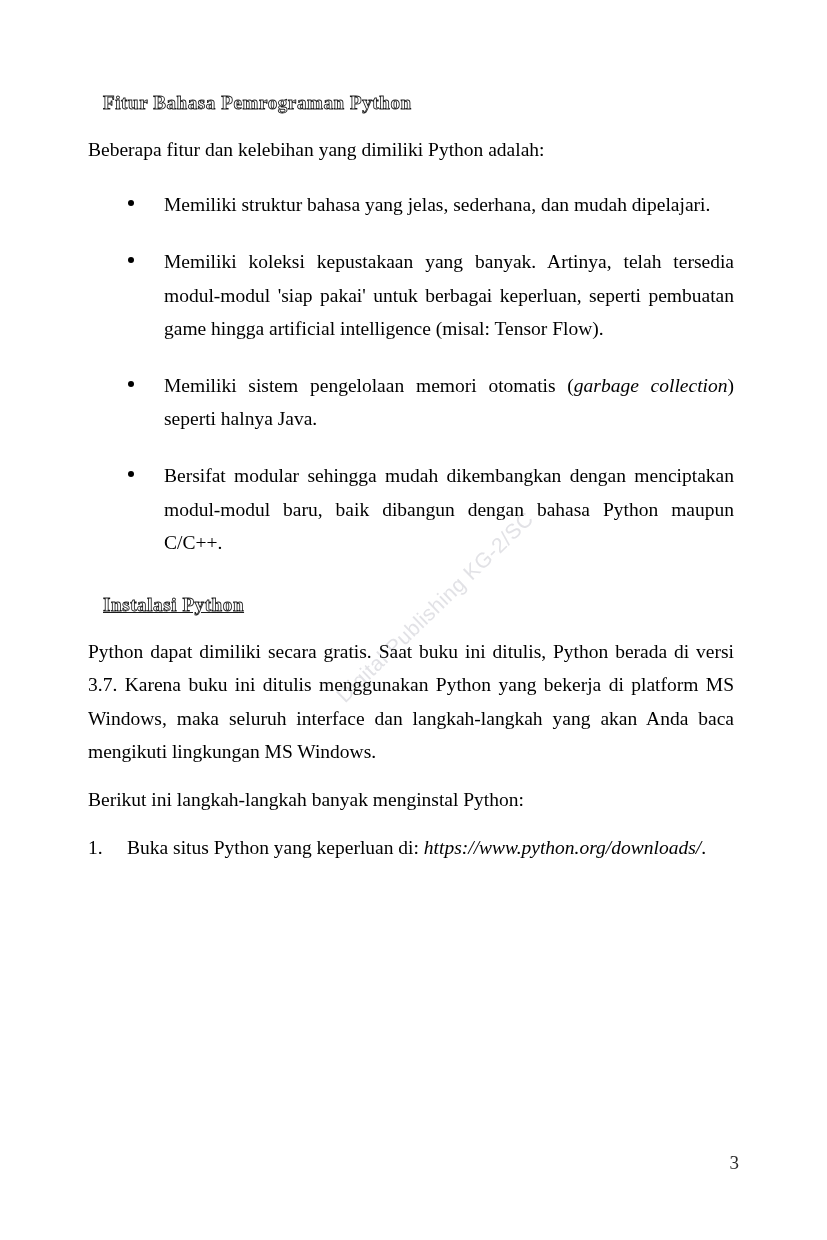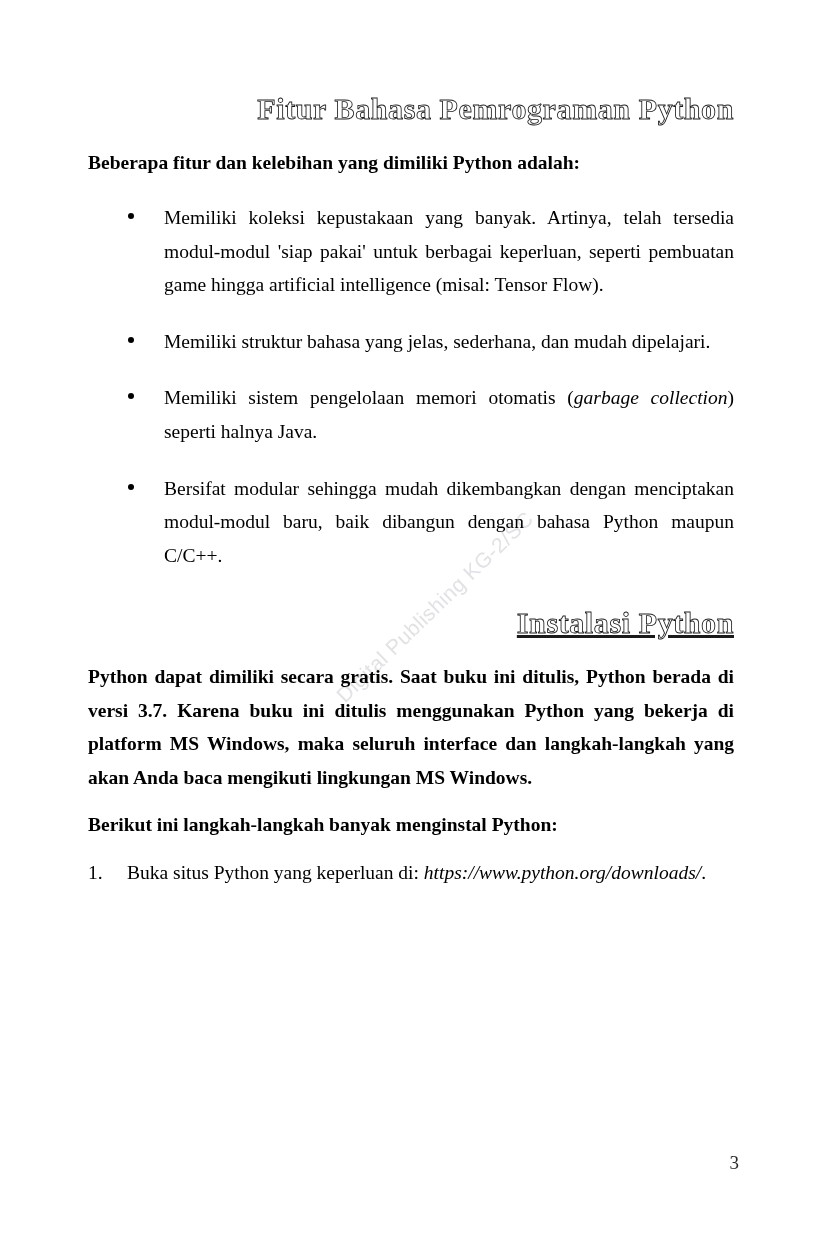--- a/index.html
+++ b/index.html
@@ -44,43 +44,41 @@
     position: absolute;
     left: 88px;
     top: 0;
     width: 646px;
     z-index: 2;
   }
 
   
   .doc-heading {
     font-family: "Liberation Serif", "DejaVu Serif", serif;
-    font-size: 30px;
+    font-size: 19px;
     font-weight: 700;
     line-height: 1.15;
     letter-spacing: 0.6px;
     color: transparent;
     -webkit-text-stroke: 0.85px #1a1a1a;
     text-stroke: 0.85px #1a1a1a;
-    margin: 0;
+    margin: 15px;
     white-space: nowrap;
-    text-align: right;
   }
   #heading-fitur { margin-top: 92px; }
   #heading-instalasi { margin-top: 34px; text-decoration: underline; }
 
   
   p.body {
     font-size: 19.5px;
     line-height: 33.6px;
     text-align: justify;
     text-justify: inter-word;
     margin: 0;
     hyphens: none;
-    font-weight: bold;
   }
   p.intro { margin-top: 19px; }
   p.para  { margin-top: 14px; }
   p.last-line-left { text-align-last: left; }
 
   
   ul.bullets {
     list-style: none;
     margin: 22px 0 0 0;
     padding: 0;
@@ -163,26 +161,26 @@
   <div id="content">
 
     <h1 id="heading-fitur" class="doc-heading">Fitur Bahasa Pemrograman Python</h1>
 
     <p class="body intro last-line-left">Beberapa fitur dan kelebihan yang dimiliki Python adalah:</p>
 
     <ul class="bullets">
 
       <li>
         <span class="bullet-dot"></span>
+        <span>Memiliki struktur bahasa yang jelas, sederhana, dan mudah dipelajari.</span>
+      </li>
+
+      <li>
+        <span class="bullet-dot"></span>
         <span>Memiliki koleksi kepustakaan yang banyak. Artinya, telah tersedia modul-modul 'siap pakai' untuk berbagai keperluan, seperti pembuatan game hingga artificial intelligence (misal: Tensor Flow).</span>
-      </li>
-
-      <li>
-        <span class="bullet-dot"></span>
-        <span>Memiliki struktur bahasa yang jelas, sederhana, dan mudah dipelajari.</span>
       </li>
 
 
       <li>
         <span class="bullet-dot"></span>
         <span>Memiliki sistem pengelolaan memori otomatis (</span><span class="it">garbage collection</span><span>) seperti halnya Java.</span>
       </li>
 
       <li>
         <span class="bullet-dot"></span>

